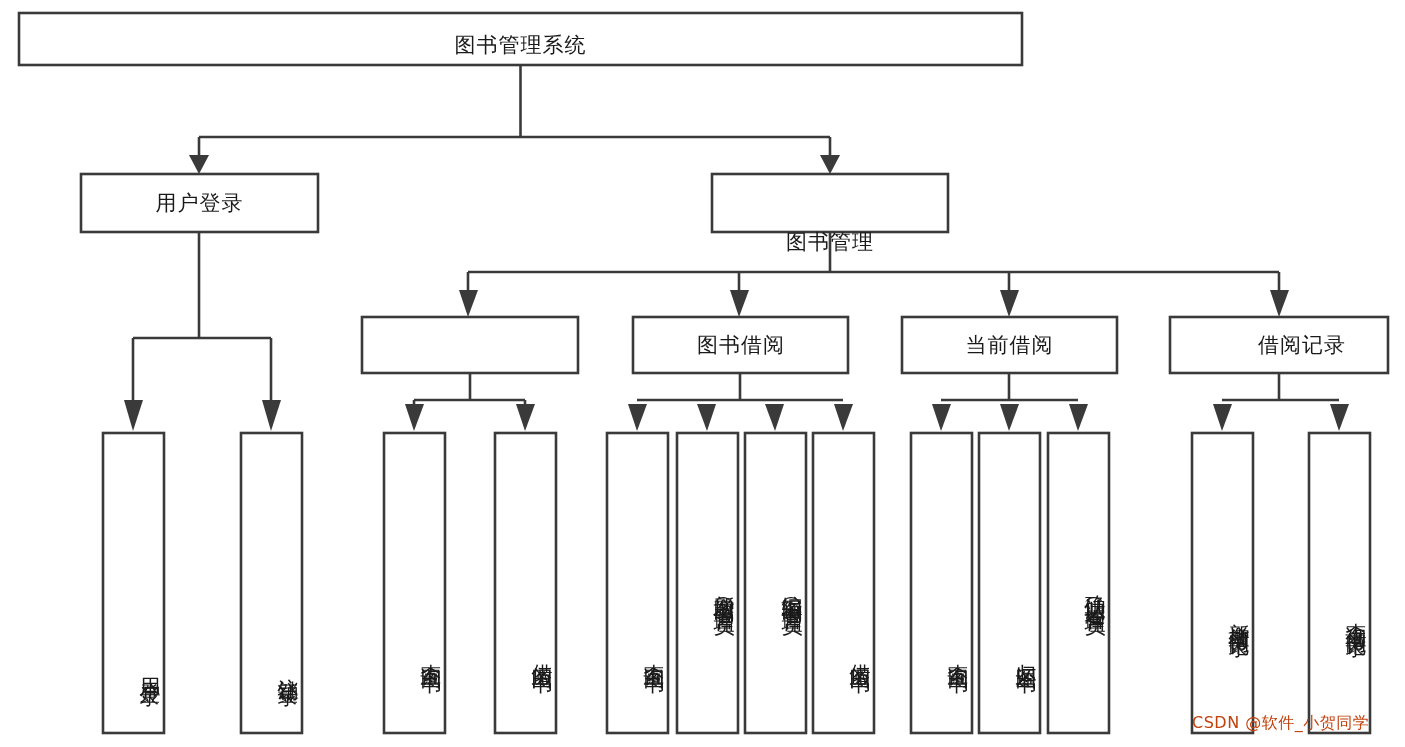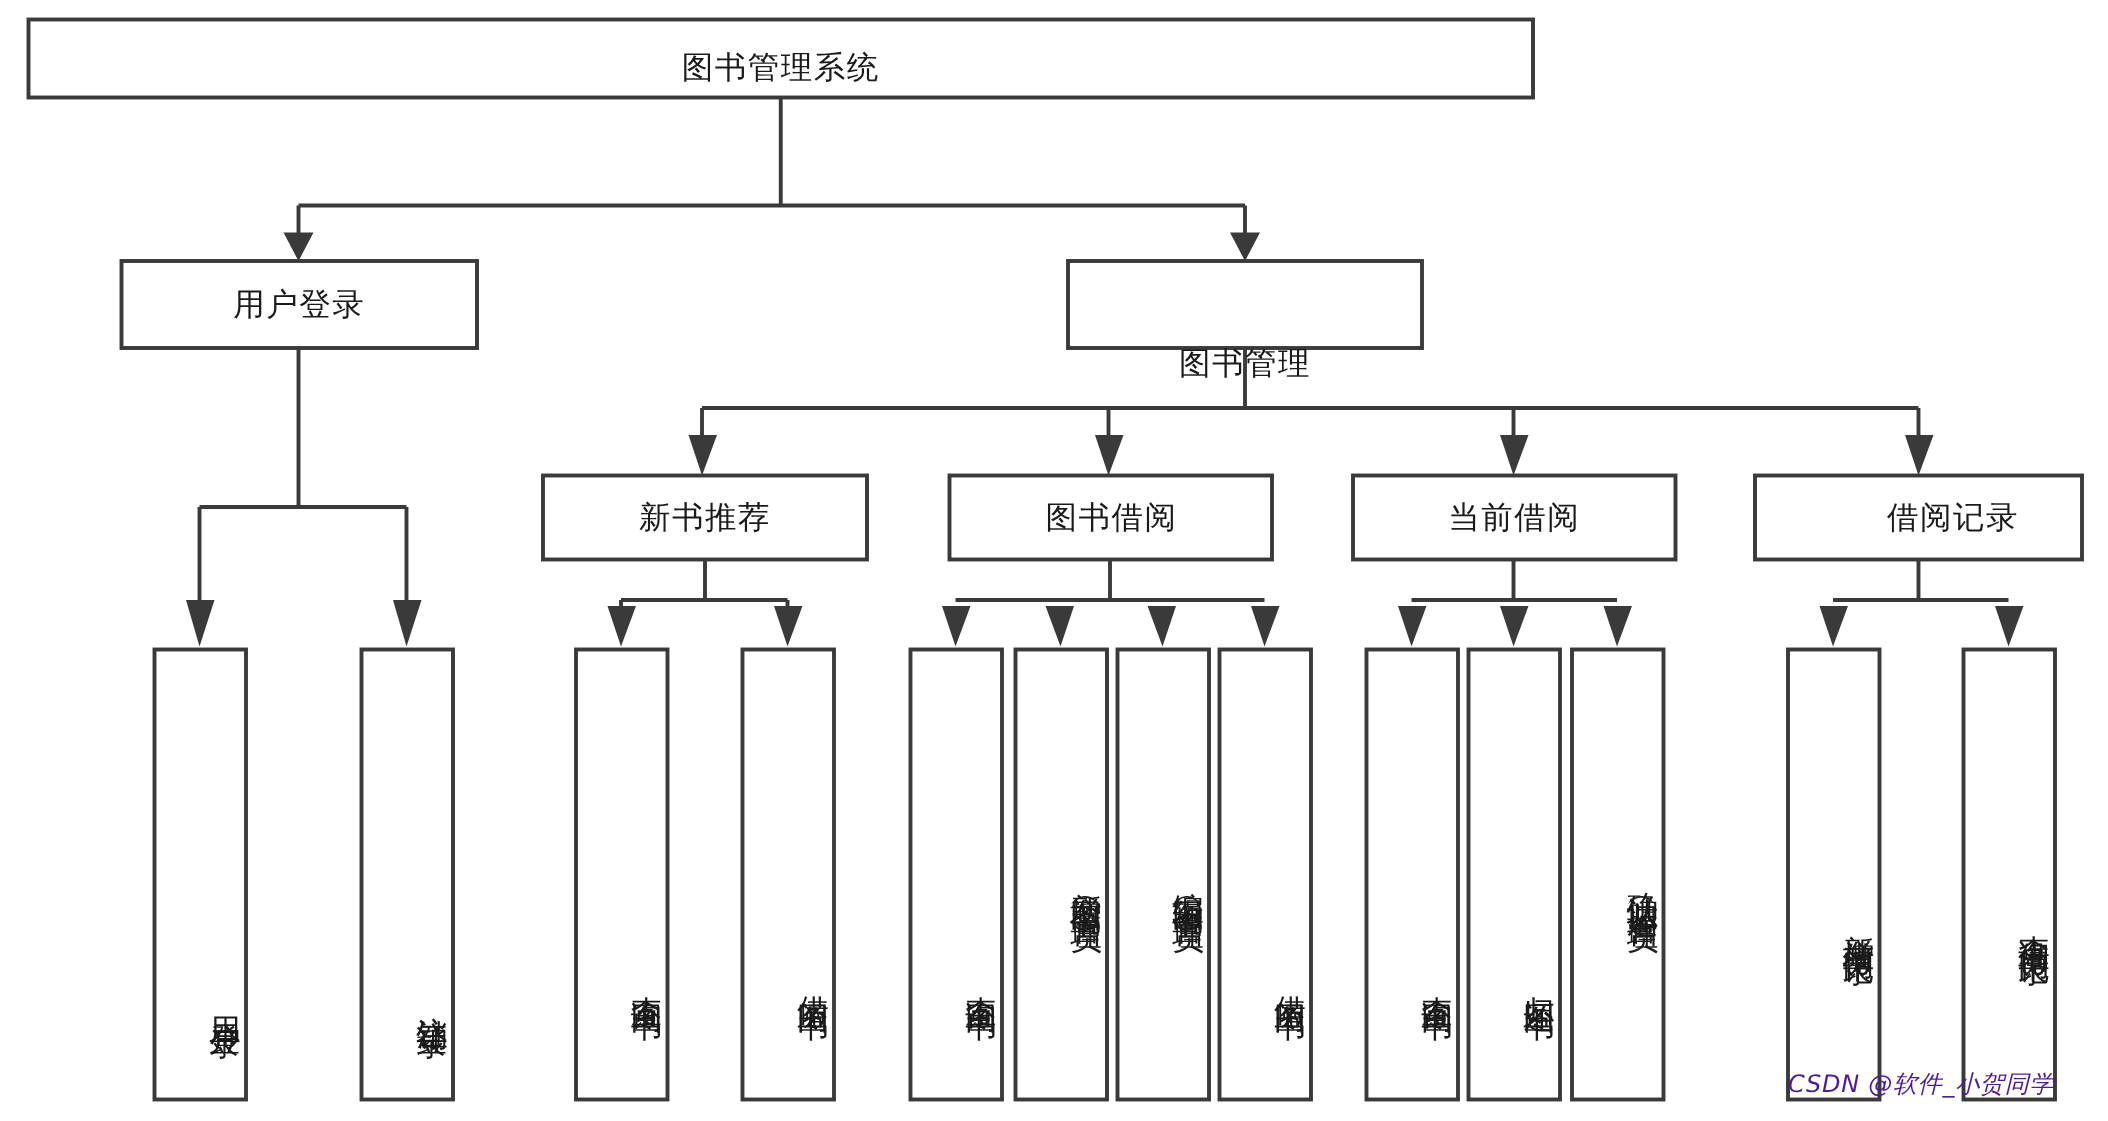--- a/index.html
+++ b/index.html
@@ -63,25 +63,24 @@
     letter-spacing: 3px;
     white-space: nowrap;
     pointer-events: none;
     overflow: hidden;
   }
   .watermark {
     position: absolute;
     left: 1192px;
     top: 713px;
     font-size: 16px;
-    color: #4c1d95;
+    color: #c2410c;
     letter-spacing: 0.5px;
     white-space: nowrap;
     pointer-events: none;
-    font-style: italic;
   }
 </style>
 </head>
 <body>
 
 <div id="diagram-root">
 
   <svg class="canvas" viewBox="0 0 1405 747">
 
     <rect class="node-box" x="19" y="13" width="1003" height="52"></rect>
@@ -157,21 +156,20 @@
     <rect class="node-box" x="1048" y="433" width="61" height="300"></rect>
     <rect class="node-box" x="1192" y="433" width="61" height="300"></rect>
     <rect class="node-box" x="1309" y="433" width="61" height="300"></rect>
   </svg>
 
   <div class="node-label-h" style="left:19px; top:13px; width:1003px; height:64px;">图书管理系统</div>
 
   <div class="node-label-h" style="left:81px; top:174px; width:237px; height:58px;">用户登录</div>
   <div class="node-label-h" style="left:712px; top:174px; width:236px; height:58px;margin-top:39px;">图书管理</div>
 
-  <div class="node-label-h" style="left:362px; top:317px; width:216px; height:56px;">新书推荐</div>
   <div class="node-label-h" style="left:633px; top:317px; width:216px; height:56px;">图书借阅</div>
   <div class="node-label-h" style="left:902px; top:317px; width:215px; height:56px;">当前借阅</div>
   <div class="node-label-h" style="left:1170px; top:317px; width:218px; height:56px;padding-left:23px;">借阅记录</div>
 
   <div class="node-label-v" style="left:103px; top:433px; width:61px; height:300px; padding-top:84px;">用户登录</div>
   <div class="node-label-v" style="left:241px; top:433px; width:61px; height:300px; padding-top:84px;">注销登录</div>
   <div class="node-label-v" style="left:384px; top:433px; width:61px; height:300px; padding-top:70px;">查询图书</div>
   <div class="node-label-v" style="left:495px; top:433px; width:61px; height:300px; padding-top:70px;">借阅图书</div>
   <div class="node-label-v" style="left:607px; top:433px; width:61px; height:300px; padding-top:70px;">查询图书</div>
   <div class="node-label-v" style="left:677px; top:433px; width:61px; height:300px; padding-top:8px;">新增图书（管理员）</div>

